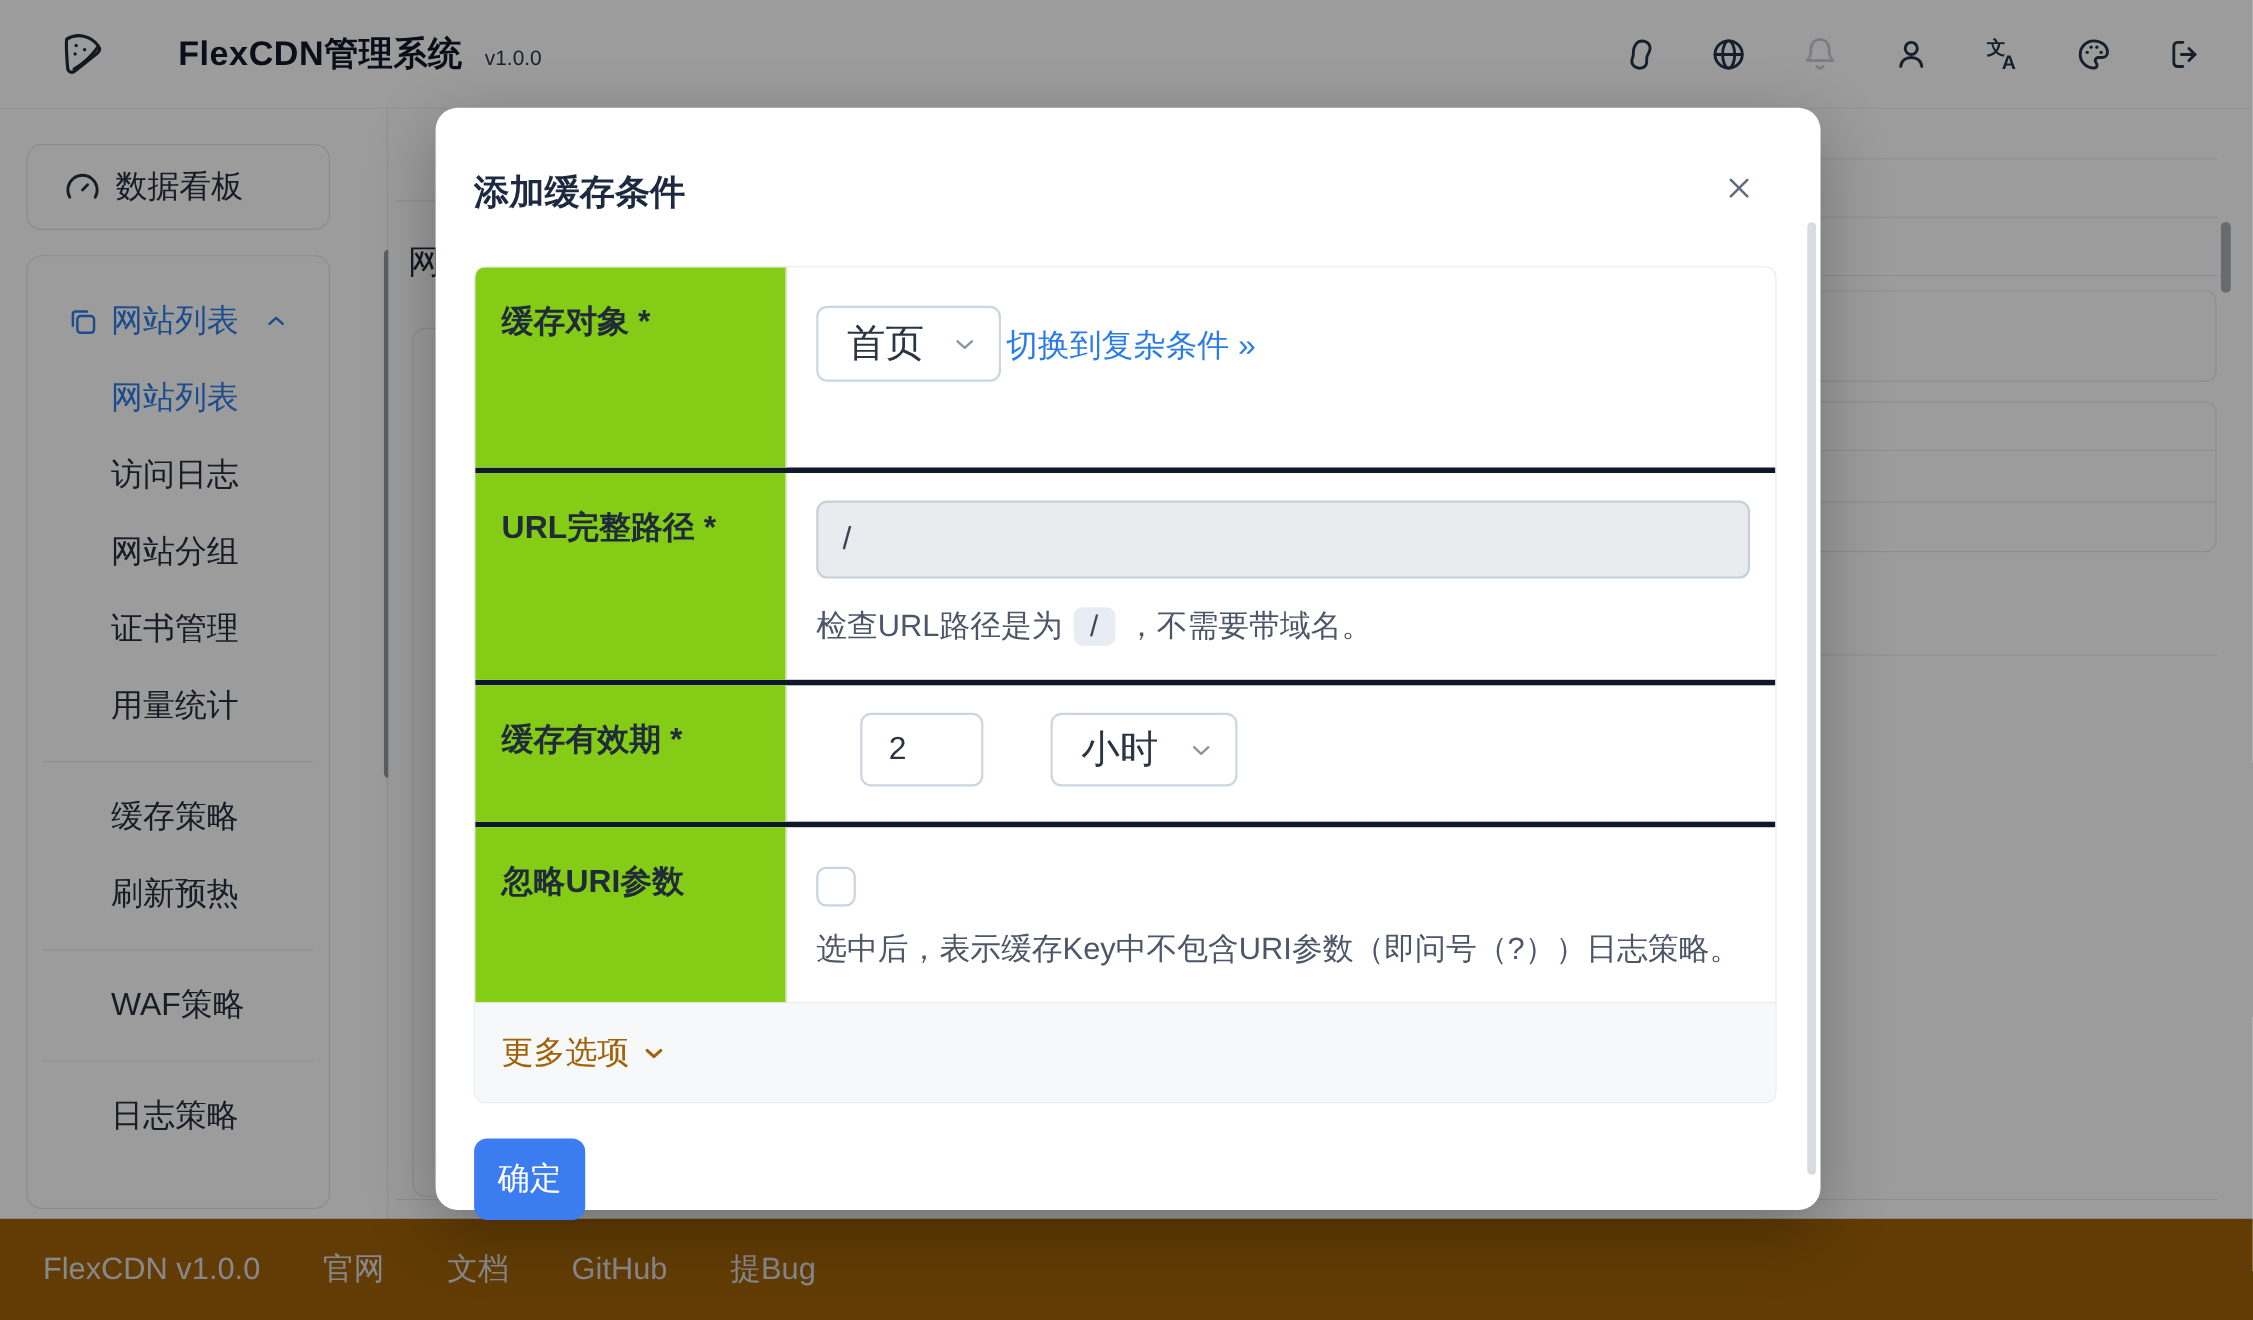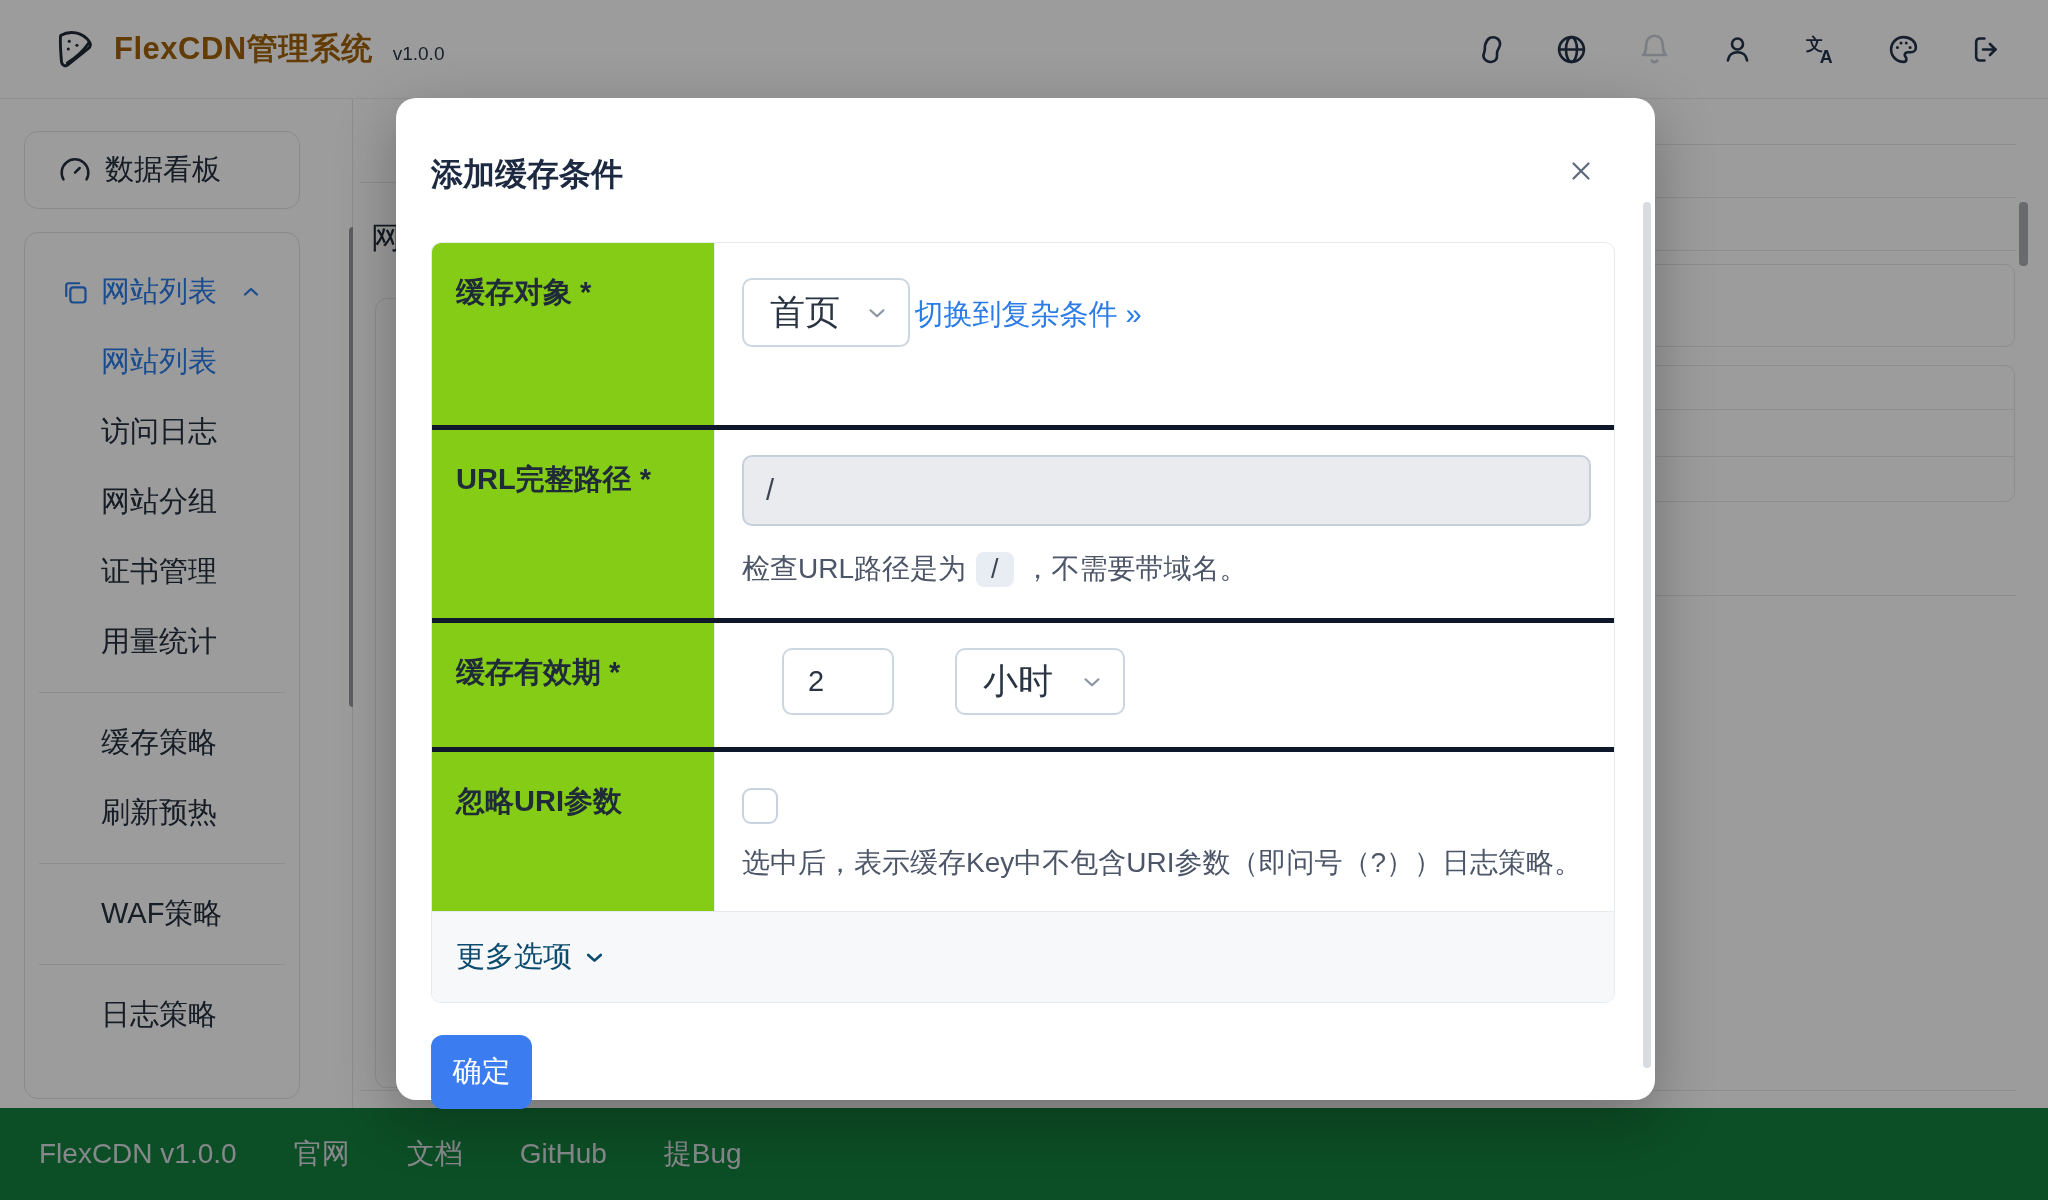--- a/index.html
+++ b/index.html
@@ -8,21 +8,21 @@
     font-family:"Liberation Sans","DejaVu Sans",sans-serif;color:#1f2a37;
   }
   
   .app-header{
     position:absolute;top:0;left:0;right:0;height:99px;background:#fff;
     border-bottom:1px solid #eceef1;display:flex;align-items:center;
     padding:0 45px 0 52px;box-sizing:border-box;
   }
   .brand{display:flex;align-items:center;gap:16px;}
   .logo-svg{width:46px;height:46px;color:#1f2a37;}
-  .brand-title{font-size:31px;font-weight:600;color:#a16207;letter-spacing:.5px;}
+  .brand-title{font-size:31px;font-weight:600;color:#0f172a;letter-spacing:.5px;margin-left:48px;}
   .brand-version{font-size:19px;font-weight:500;color:#2b3646;align-self:flex-start;margin-top:17px;margin-left:4px;}
   .header-icons{margin-left:auto;display:flex;align-items:center;gap:50px;}
   .hicon{width:33px;height:33px;color:#25334a;display:inline-flex;cursor:pointer;}
   .hicon svg{width:33px;height:33px;}
   .hicon.muted{color:#c9cfd8;}
   
   .sidebar{position:absolute;top:99px;bottom:92px;left:0;width:353px;background:#fff;border-right:1px solid #e3e6ea;box-sizing:border-box;}
   .side-card{position:absolute;left:24px;width:276px;background:#fff;border:1px solid #dfe3e8;border-radius:14px;box-sizing:border-box;}
   .card-dashboard{top:32px;height:78px;display:flex;align-items:center;gap:14px;padding-left:34px;font-size:29px;color:#26303e;cursor:pointer;}
   .card-dashboard svg{width:32px;height:32px;color:#26303e;flex:none;}
@@ -33,21 +33,21 @@
   .nav-item.active{color:#2b7ce9;}
   .nav-div{height:1px;background:#e6e9ed;margin:15px 14px;}
   .side-thumb{position:absolute;left:349px;top:128px;width:8px;height:480px;background:#95999f;border-radius:4px;}
   
   .main-decor{position:absolute;top:99px;left:353px;right:0;bottom:92px;background:#fff;}
   .deco-heading{position:absolute;left:18px;top:119px;font-size:30px;color:#1f2a37;white-space:nowrap;}
   .deco-line{position:absolute;height:1px;background:#e6e9ed;}
   .deco-box{position:absolute;border:1px solid #e3e6ea;border-radius:10px;box-sizing:border-box;}
   .page-thumb{position:absolute;right:20px;top:103px;width:9px;height:64px;background:#aaaeb4;border-radius:4px;}
   
-  .app-footer{position:absolute;left:0;right:0;bottom:0;height:92px;background:#15803d;display:flex;align-items:center;gap:57px;padding-left:39px;box-sizing:border-box;font-size:28px;color:#dcdfe4;}
+  .app-footer{position:absolute;left:0;right:0;bottom:0;height:92px;background:#a16207;display:flex;align-items:center;gap:57px;padding-left:39px;box-sizing:border-box;font-size:28px;color:#dcdfe4;}
   .app-footer a{color:#dcdfe4;text-decoration:none;cursor:pointer;}
   
   .overlay{position:absolute;inset:0;background:rgba(0,0,0,0.39);z-index:50;}
   .modal{
     position:absolute;left:396px;top:98px;width:1259px;height:1002px;background:#fff;
     border-radius:20px;box-shadow:0 18px 60px rgba(0,0,0,.28);z-index:60;
     box-sizing:border-box;padding:56px 40px 0 35px;
   }
   .modal-title{font-size:32px;line-height:40px;font-weight:700;color:#1c2940;margin:0;}
   .modal-close{position:absolute;top:56px;right:57px;width:34px;height:34px;color:#5f6b7c;cursor:pointer;display:flex;align-items:center;justify-content:center;}
@@ -68,21 +68,21 @@
   .url-input{display:block;width:100%;height:71px;background:#e9ebef;border:2px solid #c6d0dc;border-radius:10px;
        padding:0 22px;font-size:29px;color:#3d4553;box-sizing:border-box;font-family:inherit;}
   .hint{margin-top:24px;font-size:28px;color:#4c5668;}
   .code-pill{display:inline-block;background:#e8edf4;border-radius:8px;padding:2px 15px;margin:0 10px;font-size:27px;color:#3d4553;}
   .ttl-row{display:flex;align-items:center;gap:33px;}
   .num-input{width:112px;height:67px;background:#fff;border:2px solid #ccd6e0;border-radius:10px;padding:0 0 0 24px;
        font-size:29px;color:#2a3442;box-sizing:border-box;font-family:inherit;}
   .checkbox{display:block;width:36px;height:36px;border:2px solid #c9d3df;border-radius:9px;background:#fff;margin-top:11px;box-sizing:border-box;cursor:pointer;}
   .cb-hint{margin-top:20px;}
   .more-row{background:#f7f8fa;border-top:1px solid #e7eaee;height:90px;display:flex;align-items:center;padding-left:24px;}
-  .more-link{display:inline-flex;align-items:center;gap:10px;font-size:29px;color:#0c4a6e;cursor:pointer;}
+  .more-link{display:inline-flex;align-items:center;gap:10px;font-size:29px;color:#a16207;cursor:pointer;}
   .confirm-btn{margin-top:32px;width:101px;height:74px;border:none;border-radius:12px;background:#3b7df0;color:#fff;
        font-size:29px;font-family:inherit;display:flex;align-items:center;justify-content:center;cursor:pointer;}
 </style>
 </head>
 <body>
 
 <div class="screen">
 
   <header class="app-header">
     <div class="brand">

